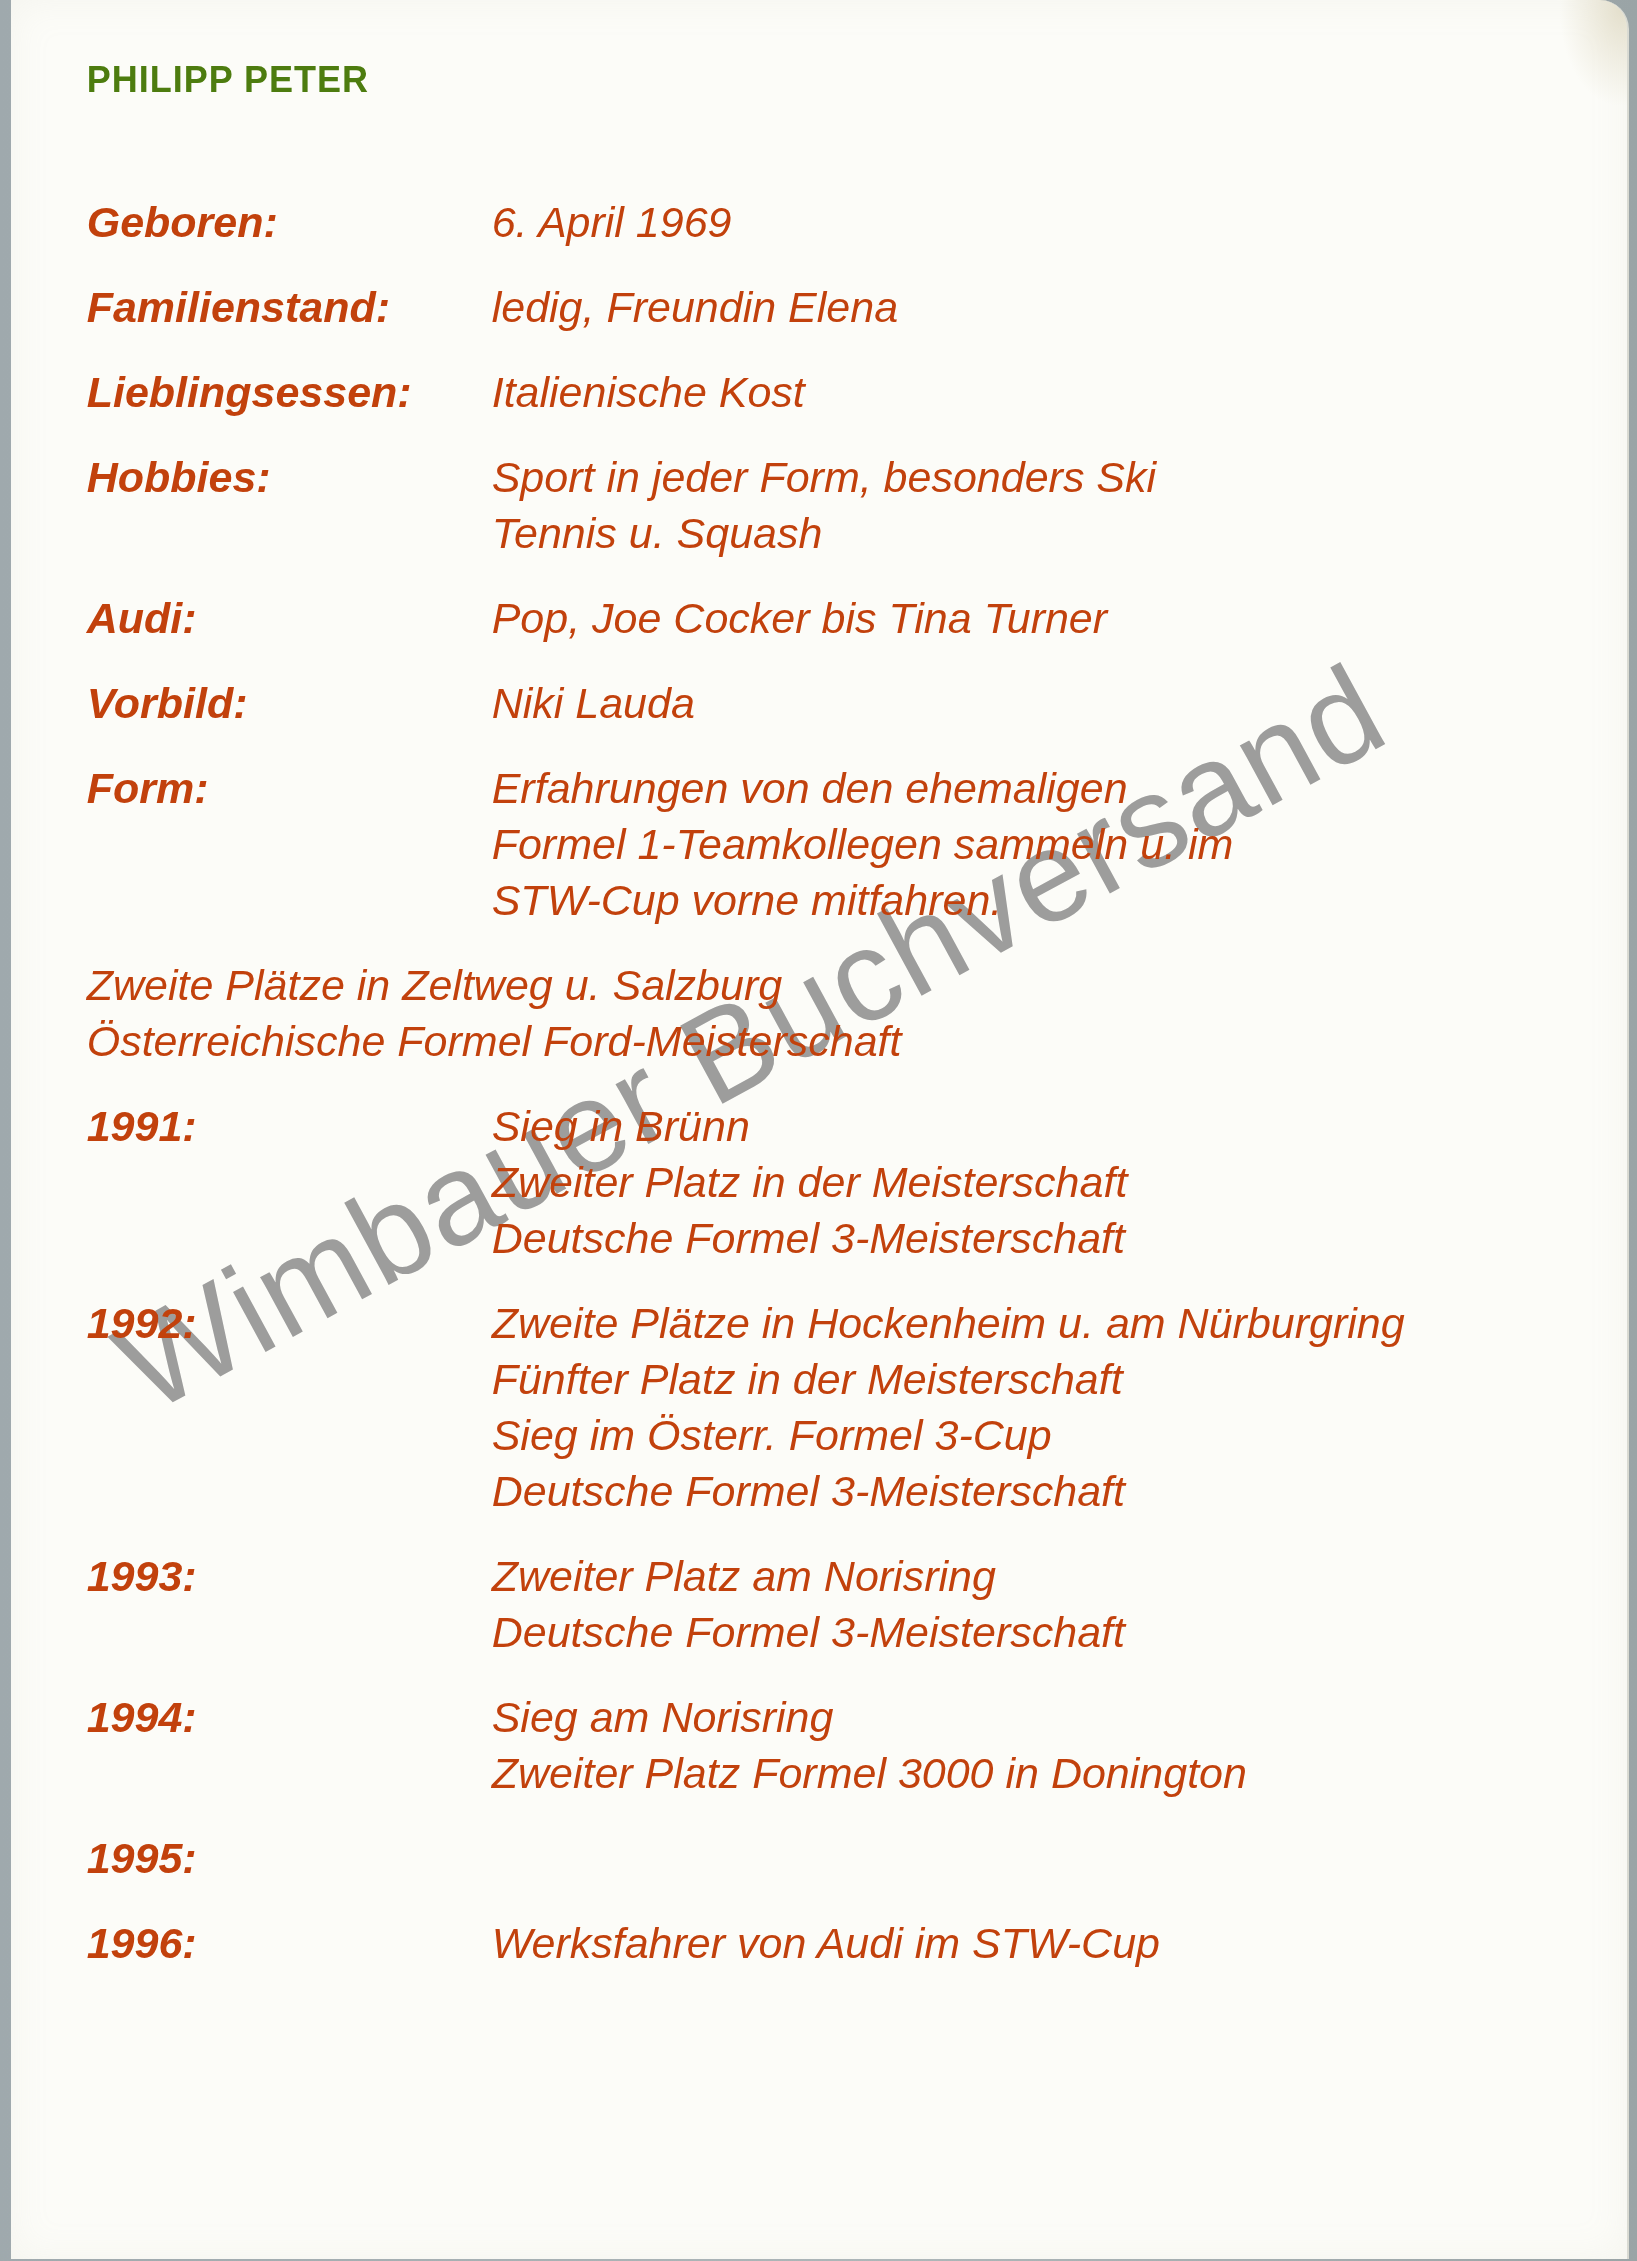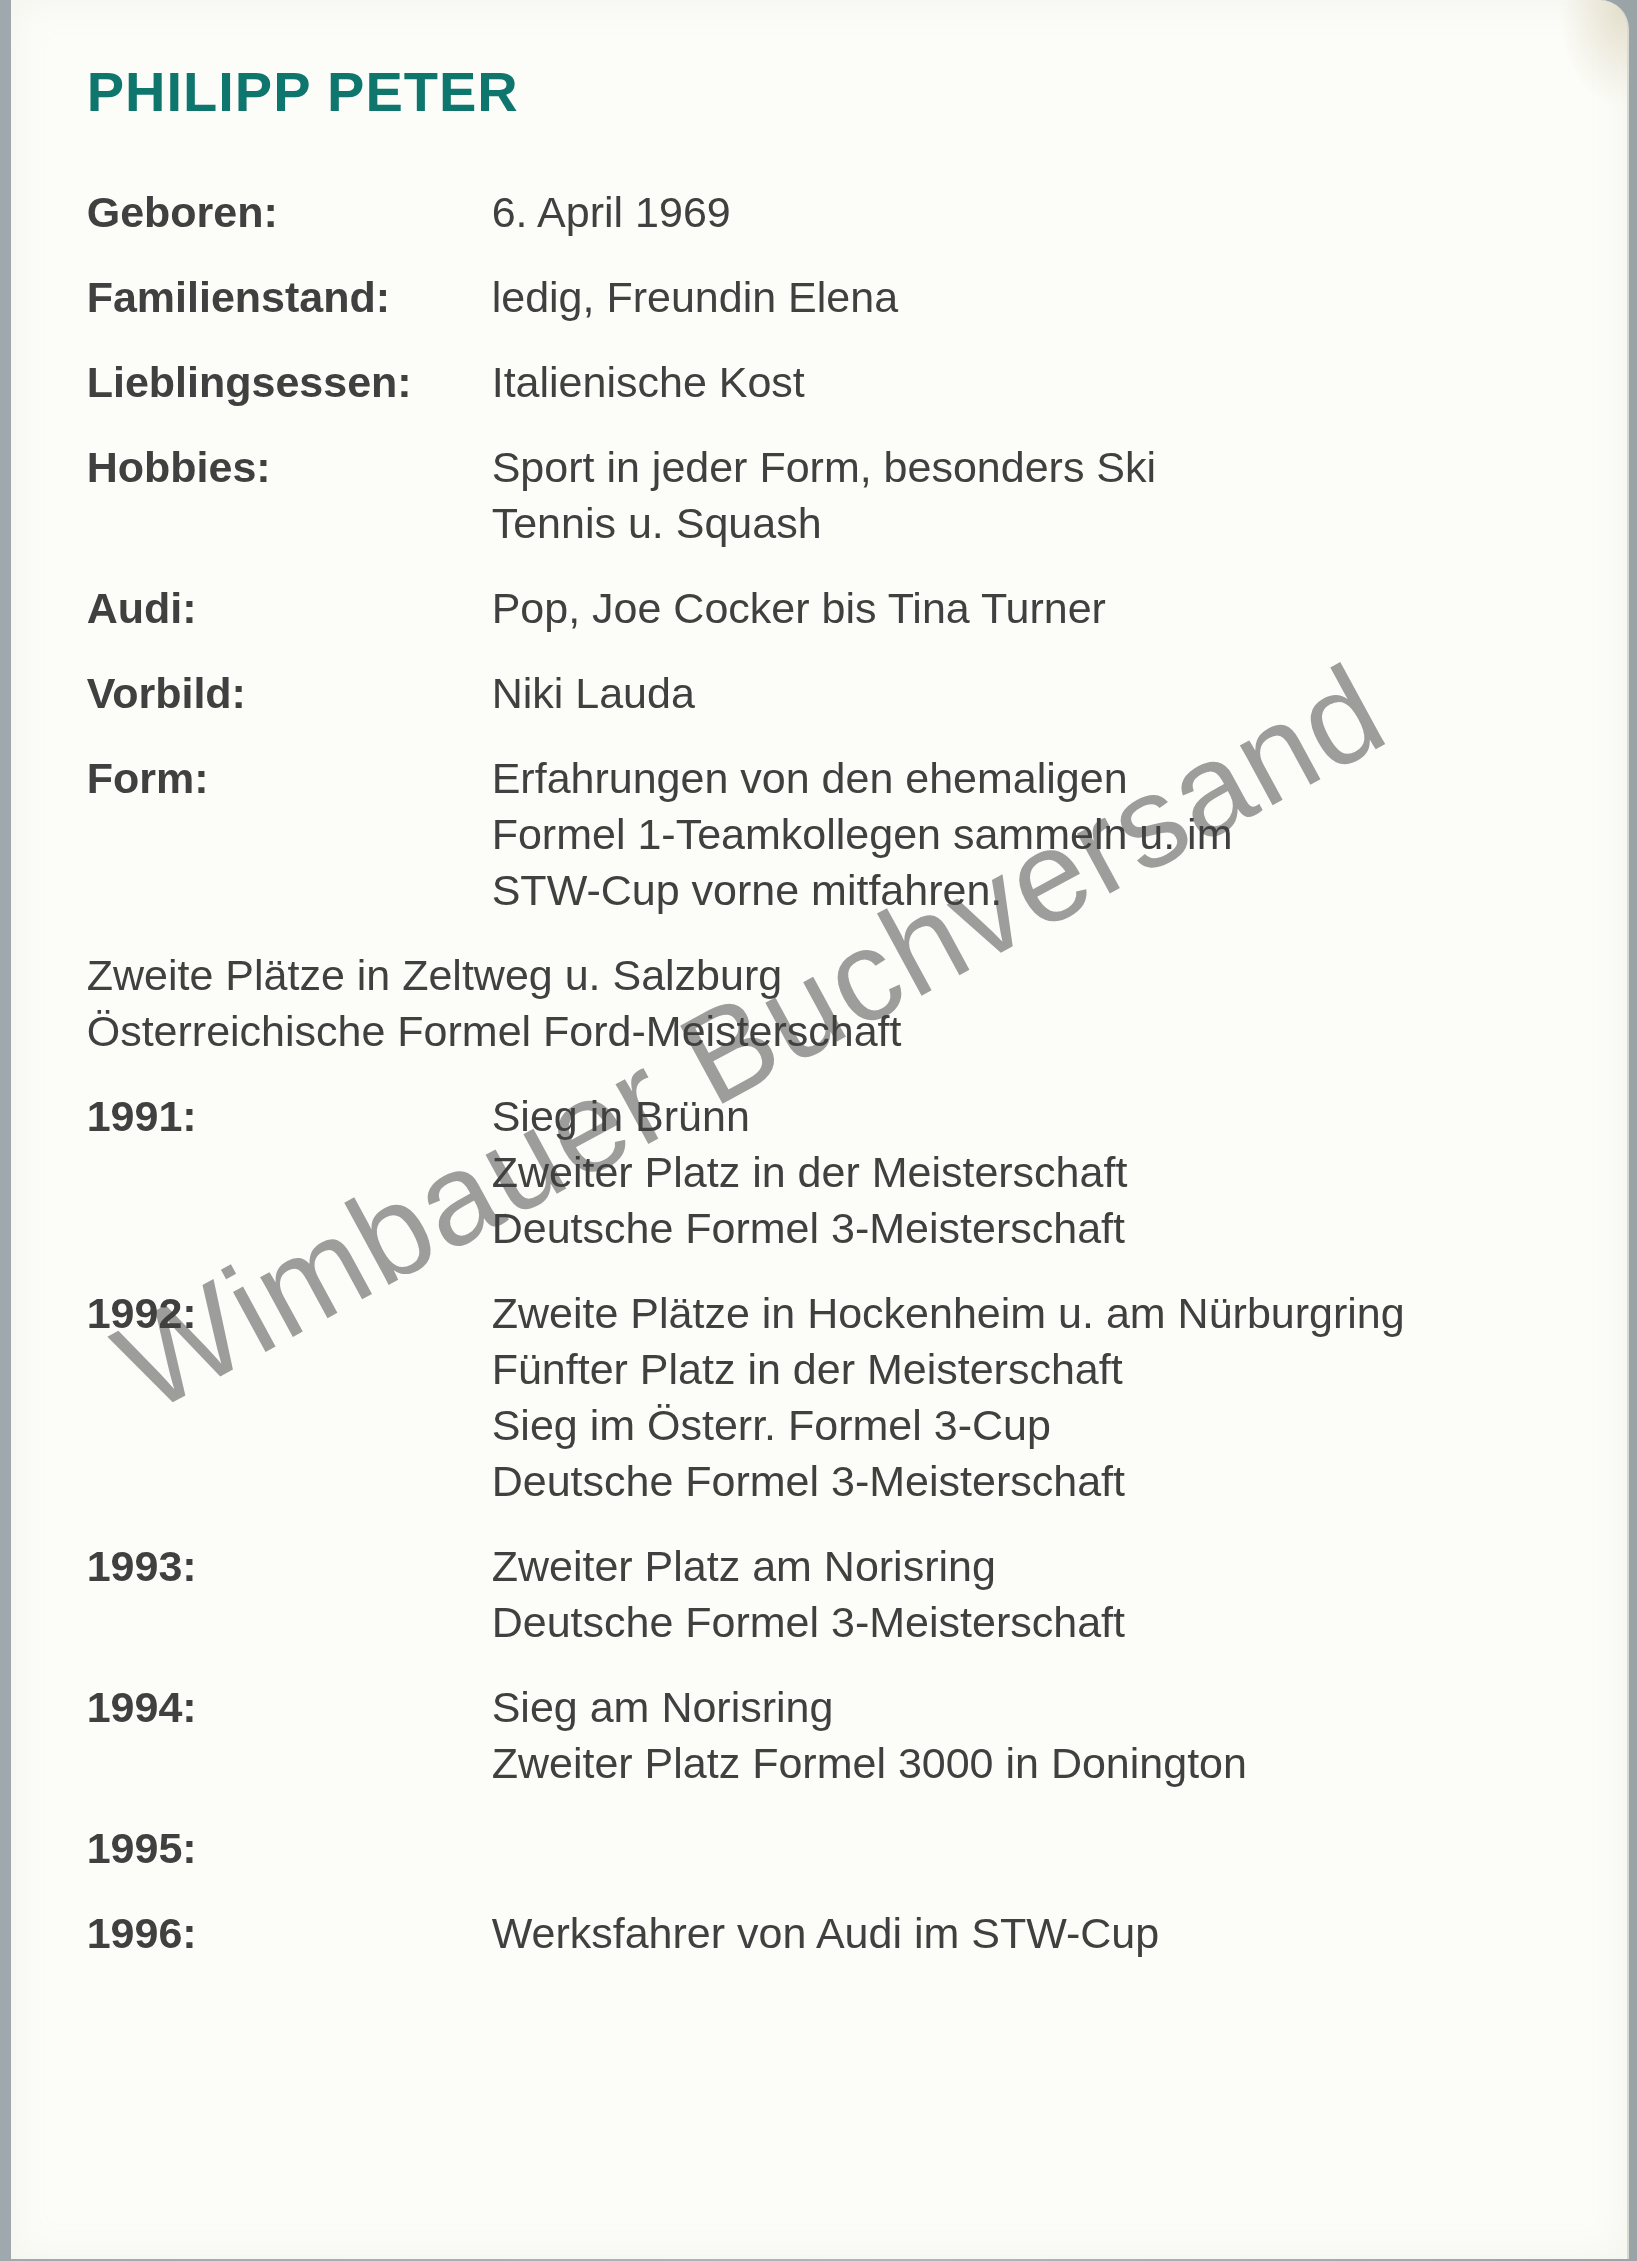--- a/index.html
+++ b/index.html
@@ -25,34 +25,35 @@
     border-right: 2px solid #d9dad2;
     box-shadow: inset 0 0 39px rgba(190,190,175,0.12);
     overflow: hidden;
   }
   .content {
     position: relative;
     z-index: 1;
     padding: 59px 35px 0 76px;
   }
   .title {
-    font-size: 56px;
+    font-size: 36px;
     font-weight: bold;
     letter-spacing: 1px;
-    color: #0f766e;
-    margin: 0 0 60px 0;
+    color: #4d7c0f;
+    margin: 0 0 93px 0;
   }
   .rows { display: block; }
   .row {
     display: flex;
     align-items: flex-start;
     margin-bottom: 29px;
     font-size: 43px;
     line-height: 56px;
-    color: #404040;
+    color: #c2410c;
+    font-style: italic;
   }
   .row .label {
     width: 405px;
     flex: 0 0 405px;
     font-weight: bold;
   }
   .row .value {
     flex: 1 1 auto;
     white-space: pre-line;
   }

